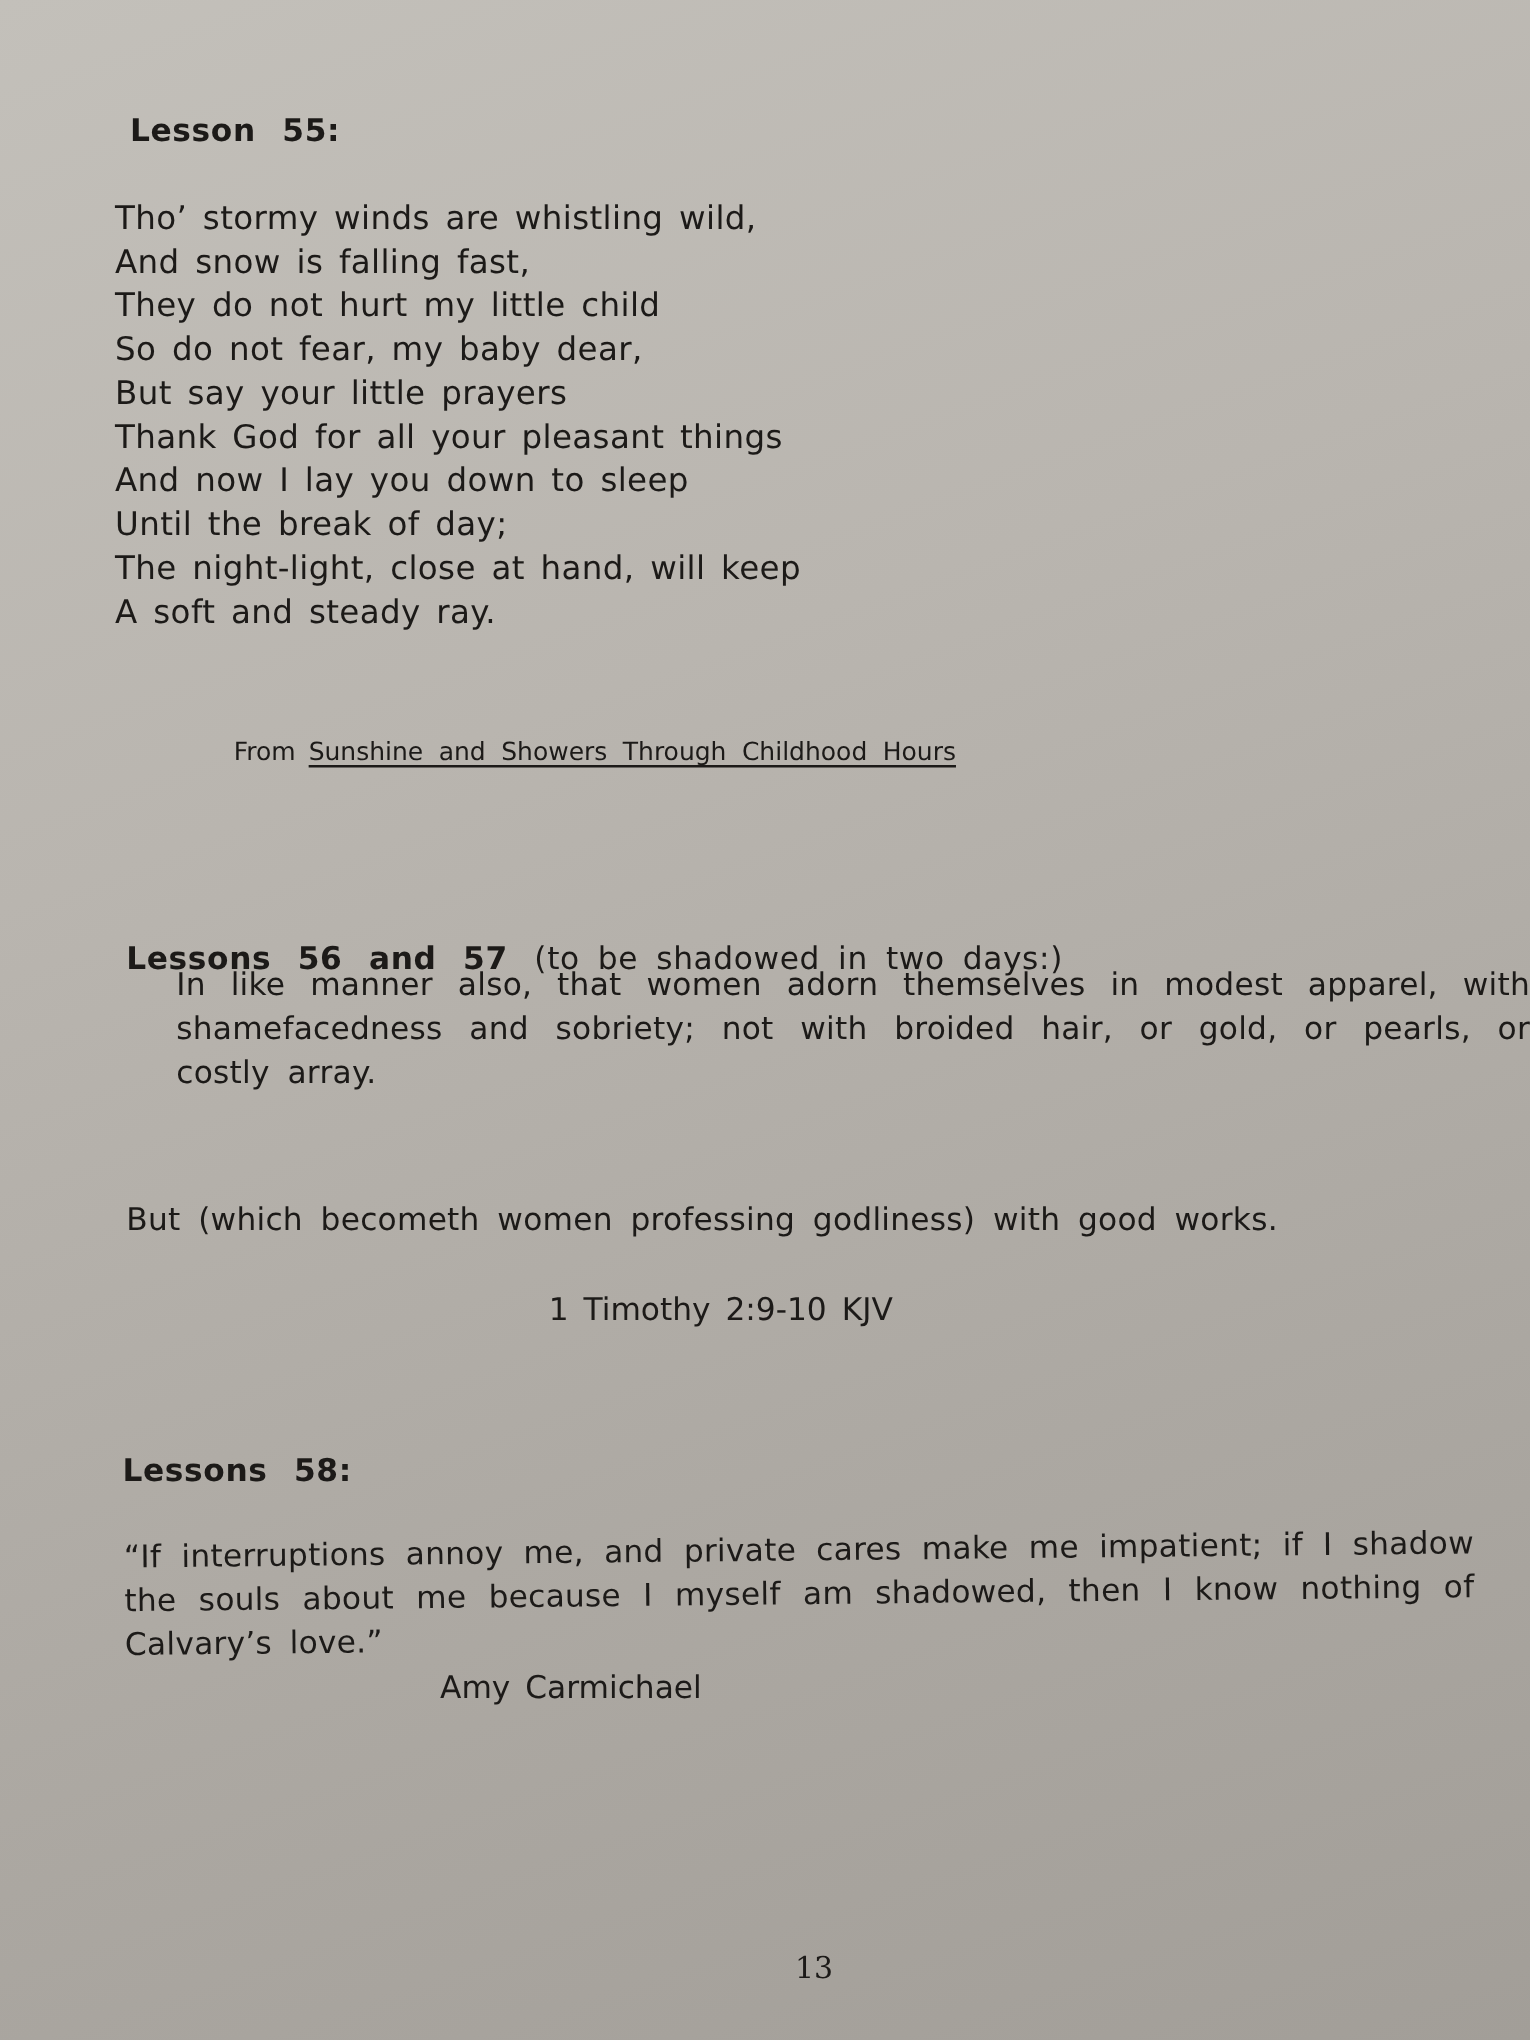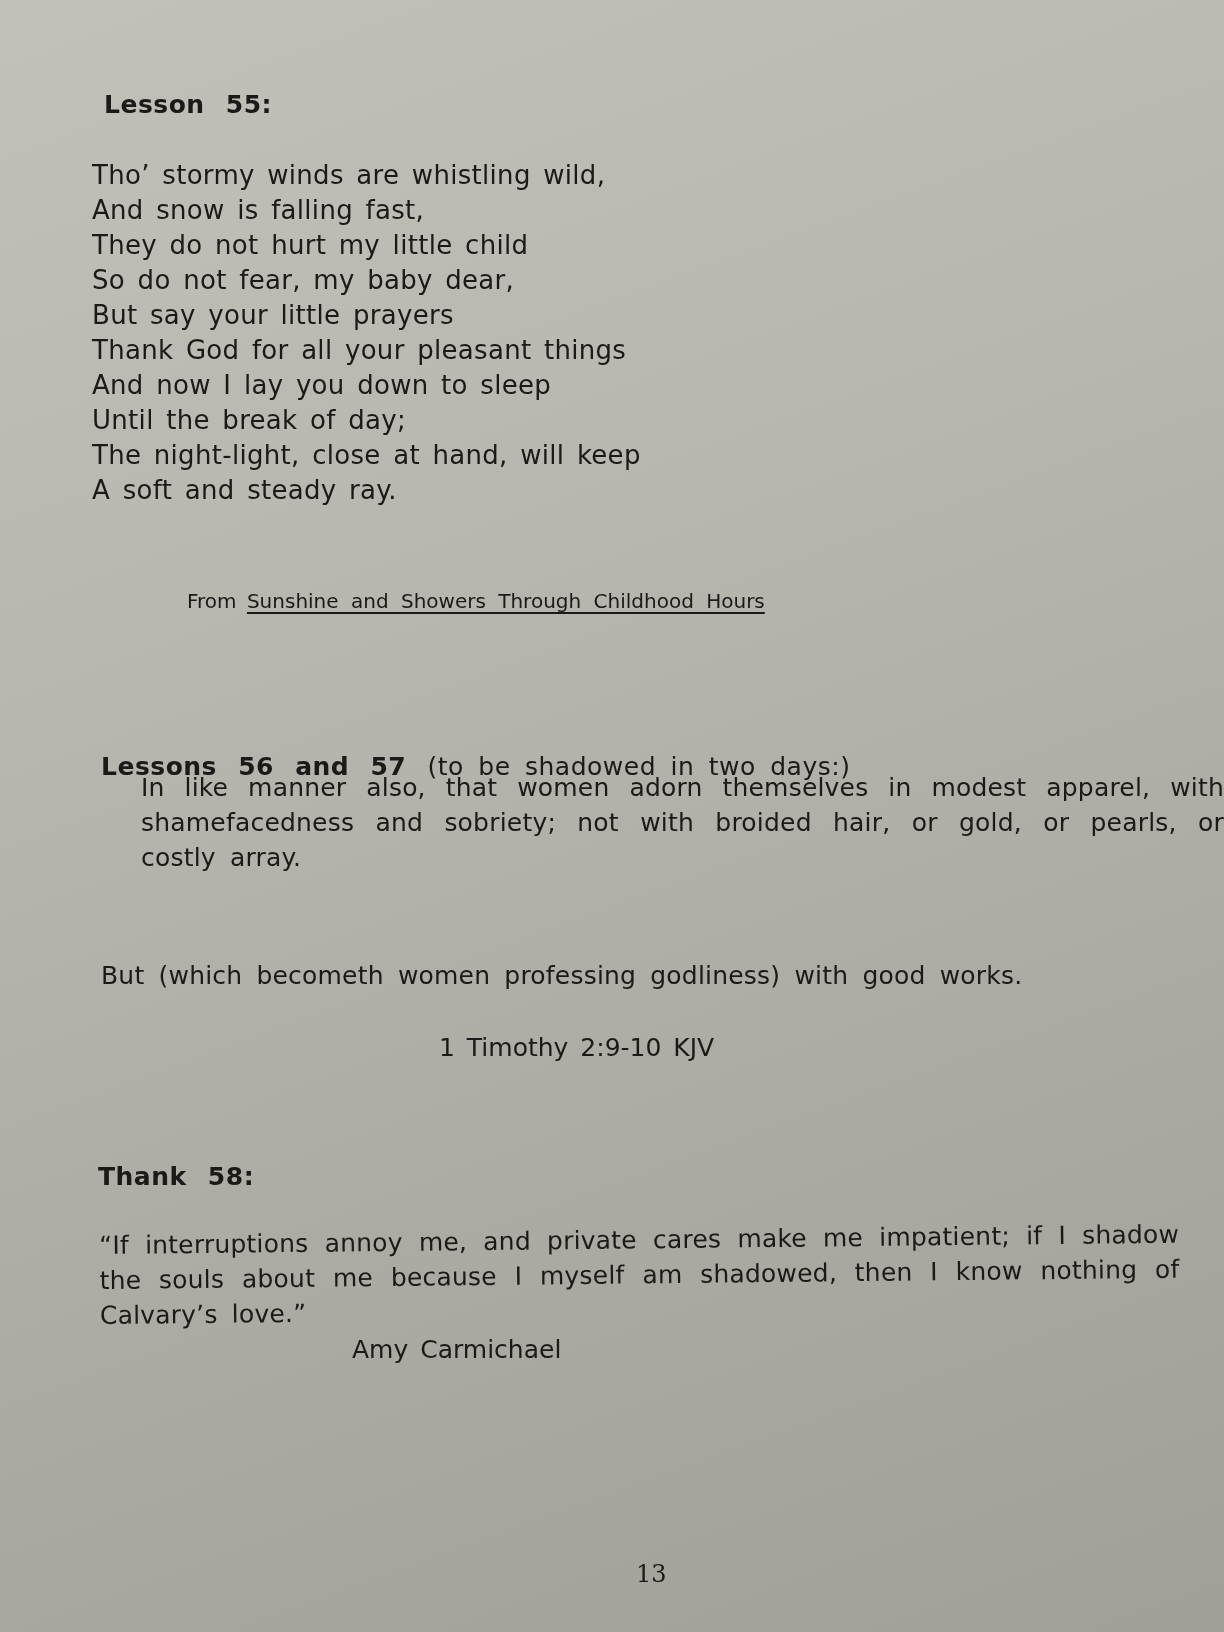--- a/index.html
+++ b/index.html
@@ -89,21 +89,21 @@
     <span>Lessons  56  and  57</span>
     <span class="normal">(to be shadowed in two days:)</span>
   </div>
 
   <div class="abs justified" style="left:101px; top:770px; width:1083px;margin-left:40px;">In like manner also, that women adorn themselves in modest apparel, with shamefacedness and sobriety; not with broided hair, or gold, or pearls, or costly array.</div>
 
   <div class="abs justified" style="left:101px; top:958px; width:1083px;">But (which becometh women professing godliness) with good works.</div>
 
   <div class="abs reference" style="left:439px; top:1033px;">1 Timothy 2:9-10 KJV</div>
 
-  <div class="abs heading" style="left:98px; top:1162px;">Thank   58:</div>
+  <div class="abs heading" style="left:98px; top:1162px;">Lessons   58:</div>
 
   <div class="abs justified" style="left:99px; top:1228px; width:1080px; transform: rotate(-0.6deg); transform-origin: left top;">“If interruptions annoy me, and private cares make me impatient; if I shadow the souls about me because I myself am shadowed, then I know nothing of Calvary’s love.”</div>
 
   <div class="abs reference" style="left:352px; top:1335px;">Amy Carmichael</div>
 
   <div class="abs page-number" style="left:636px; top:1560px;">13</div>
 
 </div>
 
 </body></html>

